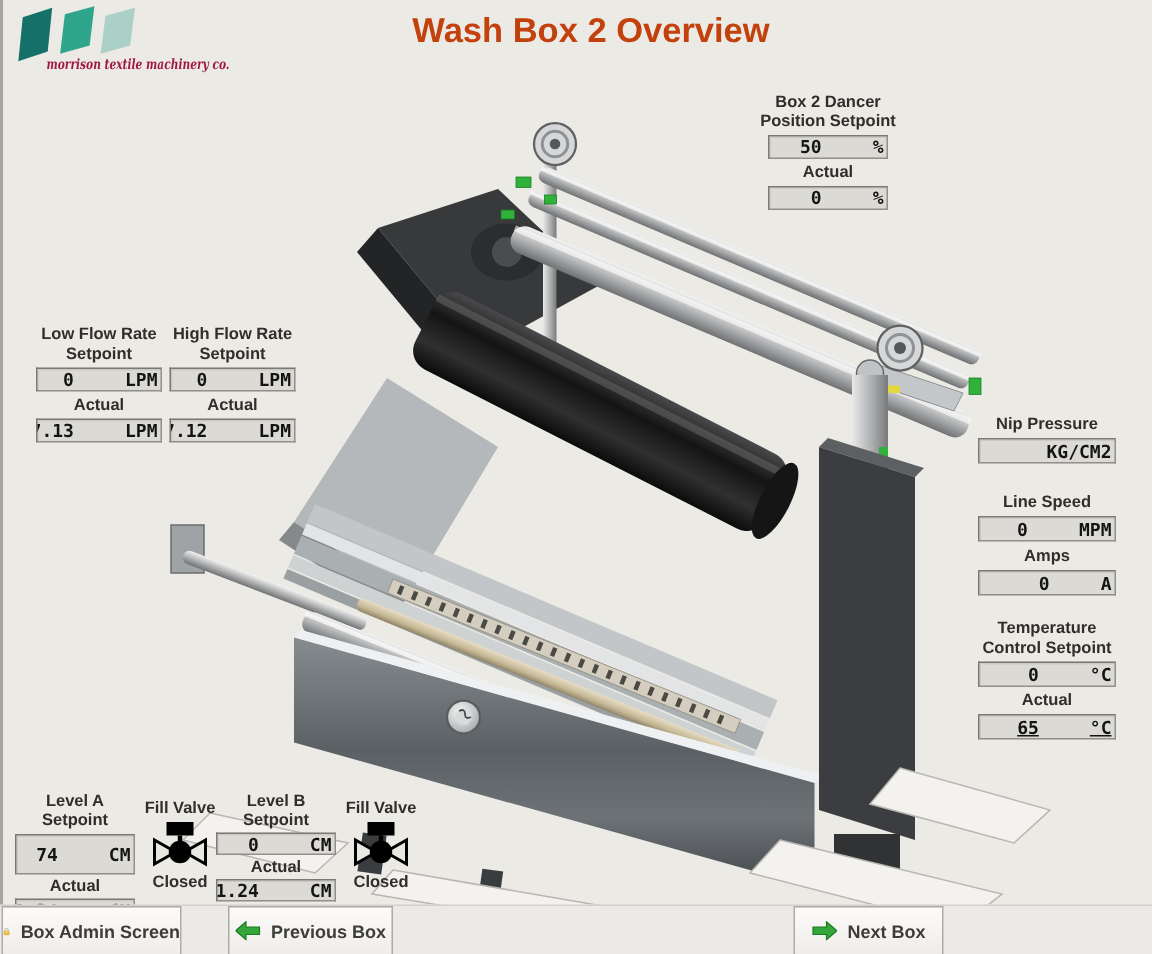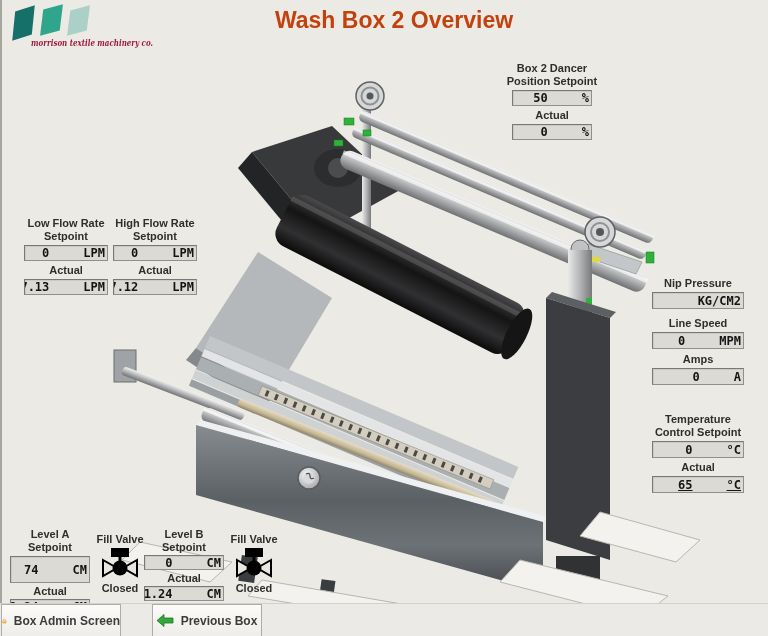--- a/index.html
+++ b/index.html
@@ -230,21 +230,21 @@
     </div>
   </div>
 </div>
 
 <div class="cluster" style="left:652px;top:277px;width:92px;">
   <div class="lbl">Nip Pressure</div>
   <div class="field mt2" style="height:17px;">
     <span>0</span>
     <span class="u" style="margin-left:20px;">KG/CM2</span>
   </div>
-  <div class="lbl" style="margin-top:8px;">Line Speed</div>
+  <div class="lbl" style="margin-top:20px;">Line Speed</div>
   <div class="field mt2" style="height:17px;">
     <span>0</span>
     <span class="u">MPM</span>
   </div>
   <div class="lbl" style="margin-top:4px;">Amps</div>
   <div class="field mt2" style="height:17px;">
     <span>0</span>
     <span class="u">A</span>
   </div>
 </div>
@@ -323,13 +323,19 @@
     <span>Previous Box</span>
   </div>
   <div class="tbtn" style="left:1px;width:120px;">
     <svg width="15" height="16" viewBox="0 0 15 16">
       <path d="M4,7 V5 a3.5,3.5 0 0 1 7,0 V7" fill="none" stroke="#b8b6b0" stroke-width="2"></path>
       <rect x="2" y="7" width="11" height="8" rx="1.5" fill="#f2b92e" stroke="#c78f13" stroke-width="0.8"></rect>
       <rect x="3" y="8" width="9" height="3" rx="1.5" fill="#f9d66e"></rect>
     </svg>
     <span>Box Admin Screen</span>
   </div>
+  <div class="tbtn" style="left:529px;width:100px;">
+    <svg width="17" height="13" viewBox="0 0 17 13">
+      <polygon points="17,6.5 10,0.5 10,4 1,4 1,9 10,9 10,12.5" fill="#35a63a" stroke="#1d7a22" stroke-width="0.8"></polygon>
+    </svg>
+    <span>Next Box</span>
+  </div>
 </div>
 
 </body></html>

